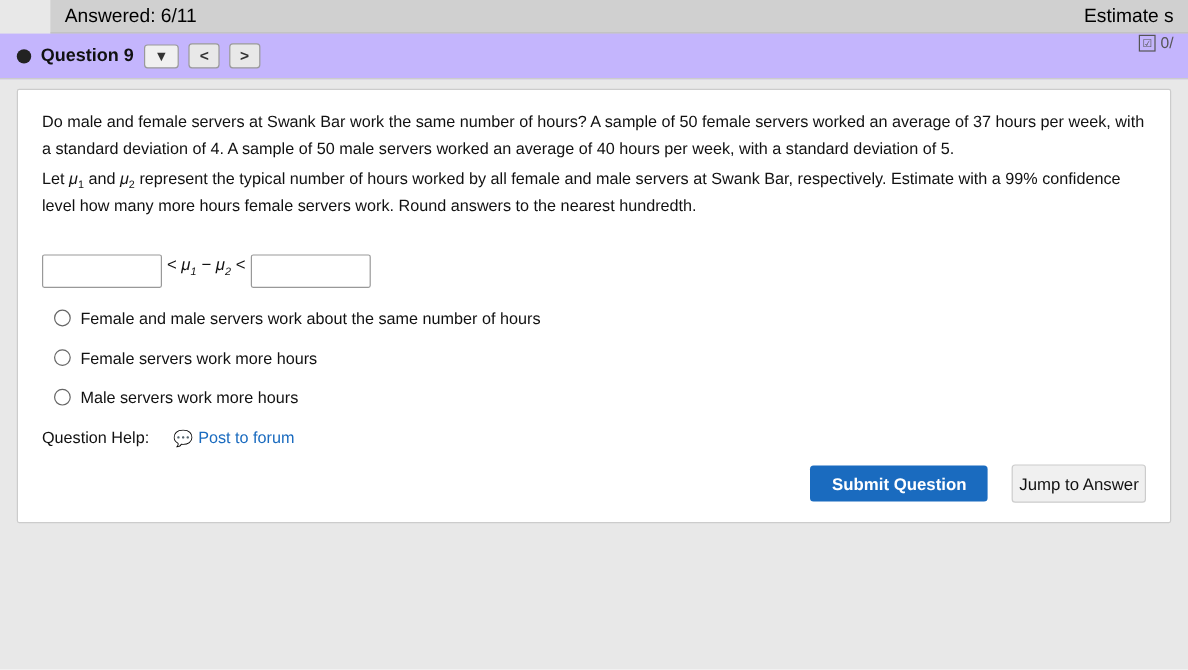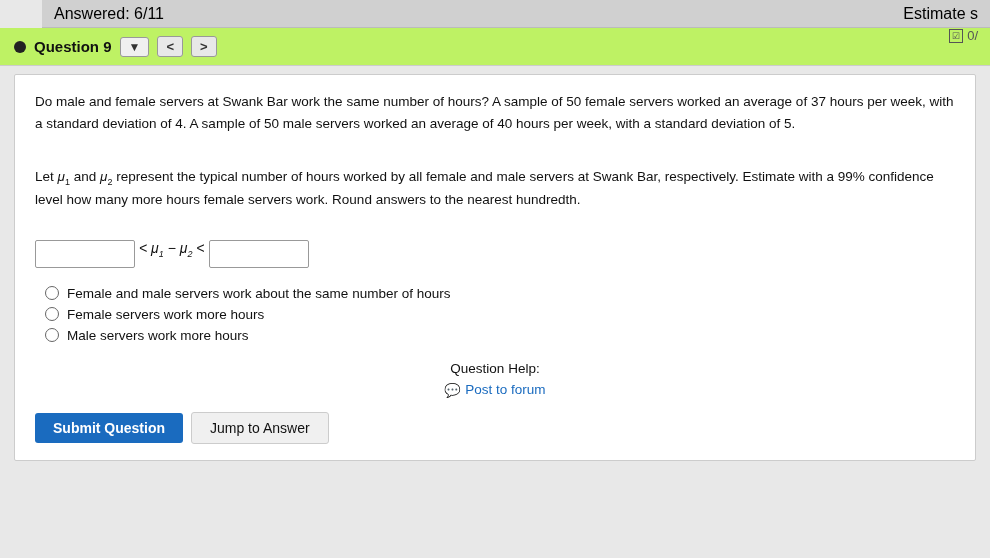--- a/index.html
+++ b/index.html
@@ -15,21 +15,21 @@
       background: #d0d0d0;
       height: 28px;
       display: flex;
       align-items: center;
       justify-content: space-between;
       padding: 0 12px;
       border-bottom: 1px solid #bbb;
       margin-left: 42px;
     }
     .question-header {
-      background: #bef264;
+      background: #c4b5fd;
       padding: 8px 14px;
       display: flex;
       align-items: center;
       gap: 8px;
       border-bottom: 1px solid #ccc;
     }
     .dot-icon {
       width: 12px;
       height: 12px;
       background: #222;
@@ -78,21 +78,21 @@
       background: #ffffff;
       margin: 8px 14px;
       padding: 16px 20px;
       border: 1px solid #ccc;
       border-radius: 2px;
     }
     .question-text {
       font-size: 13.5px;
       line-height: 1.6;
       color: #111;
-      margin-bottom: 32px;
+      margin-bottom: 4px;
     }
     .let-text {
       font-size: 13.5px;
       line-height: 1.6;
       color: #111;
       margin-bottom: 29px;
     }
     .interval-row {
       display: flex;
       align-items: flex-start;
@@ -114,21 +114,21 @@
     }
     .which-text {
       font-size: 13.5px;
       color: #111;
       margin-bottom: 12px;
       font-weight: normal;
     }
     .radio-group {
       display: flex;
       flex-direction: column;
-      gap: 6px;
+      gap: 18px;
       margin-bottom: 18px;
       padding-left: 10px;
       justify-content: flex-end;
     }
     .radio-item {
       display: flex;
       align-items: center;
       gap: 8px;
       font-size: 13.5px;
       color: #111;
@@ -138,55 +138,55 @@
       width: 14px;
       height: 14px;
       border: 1.5px solid #666;
       border-radius: 50%;
       display: inline-block;
       flex-shrink: 0;
     }
     .question-help {
       display: flex;
       align-items: center;
-      gap: 6px;
+      gap: 20px;
       font-size: 13.5px;
       color: #111;
       margin-bottom: 14px;
-      flex-direction: column;
     }
     .post-link {
       color: #1a6bbf;
       text-decoration: none;
       cursor: pointer;
       display: flex;
       align-items: center;
       gap: 4px;
     }
     .actions-row {
       display: flex;
       align-items: center;
-      gap: 8px;
+      gap: 20px;
+      justify-content: flex-end;
     }
     .submit-btn {
       background: #1a6bbf;
       color: #fff;
       border: none;
       border-radius: 3px;
       padding: 7px 18px;
       font-size: 14px;
       font-weight: bold;
       cursor: pointer;
     }
     .jump-btn {
       background: #f0f0f0;
       color: #111;
       border: 1px solid #ccc;
       border-radius: 3px;
-      padding: 7px 18px;
+      padding: 7px 5px;
       font-size: 14px;
       cursor: pointer;
     }
     sub {
       font-size: 9px;
     }
   </style>
 </head>
 <body>
 

